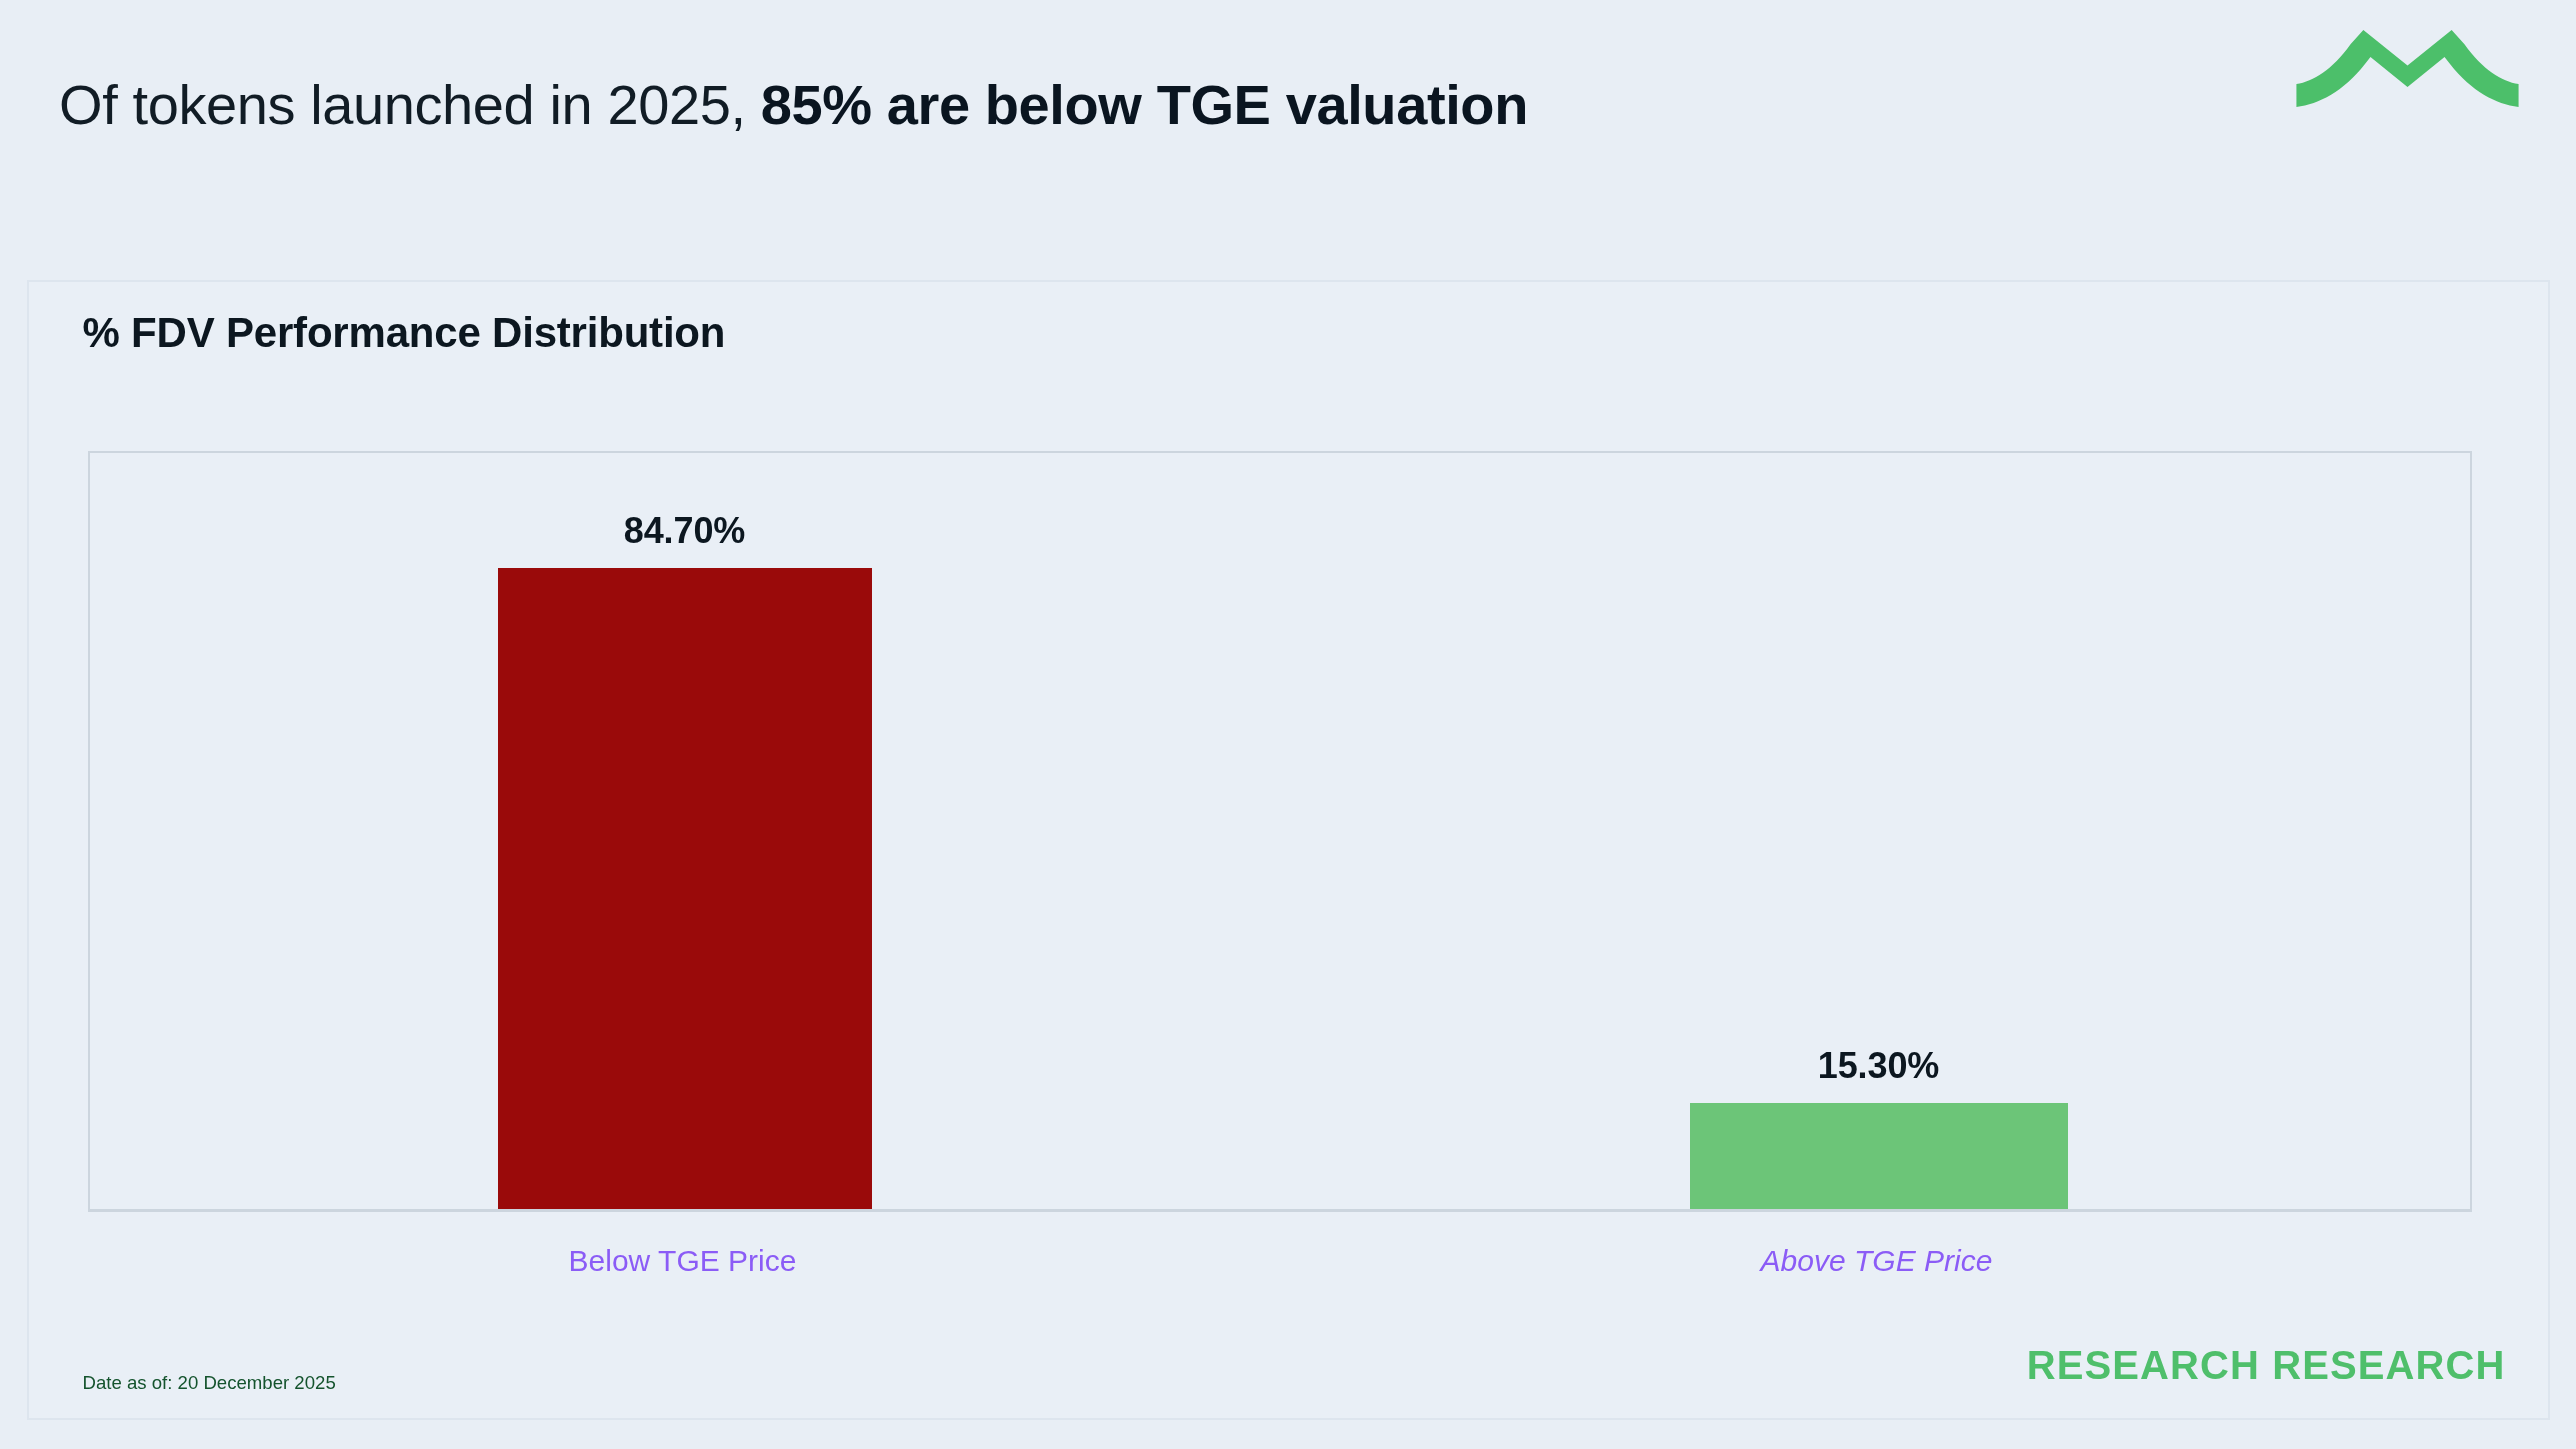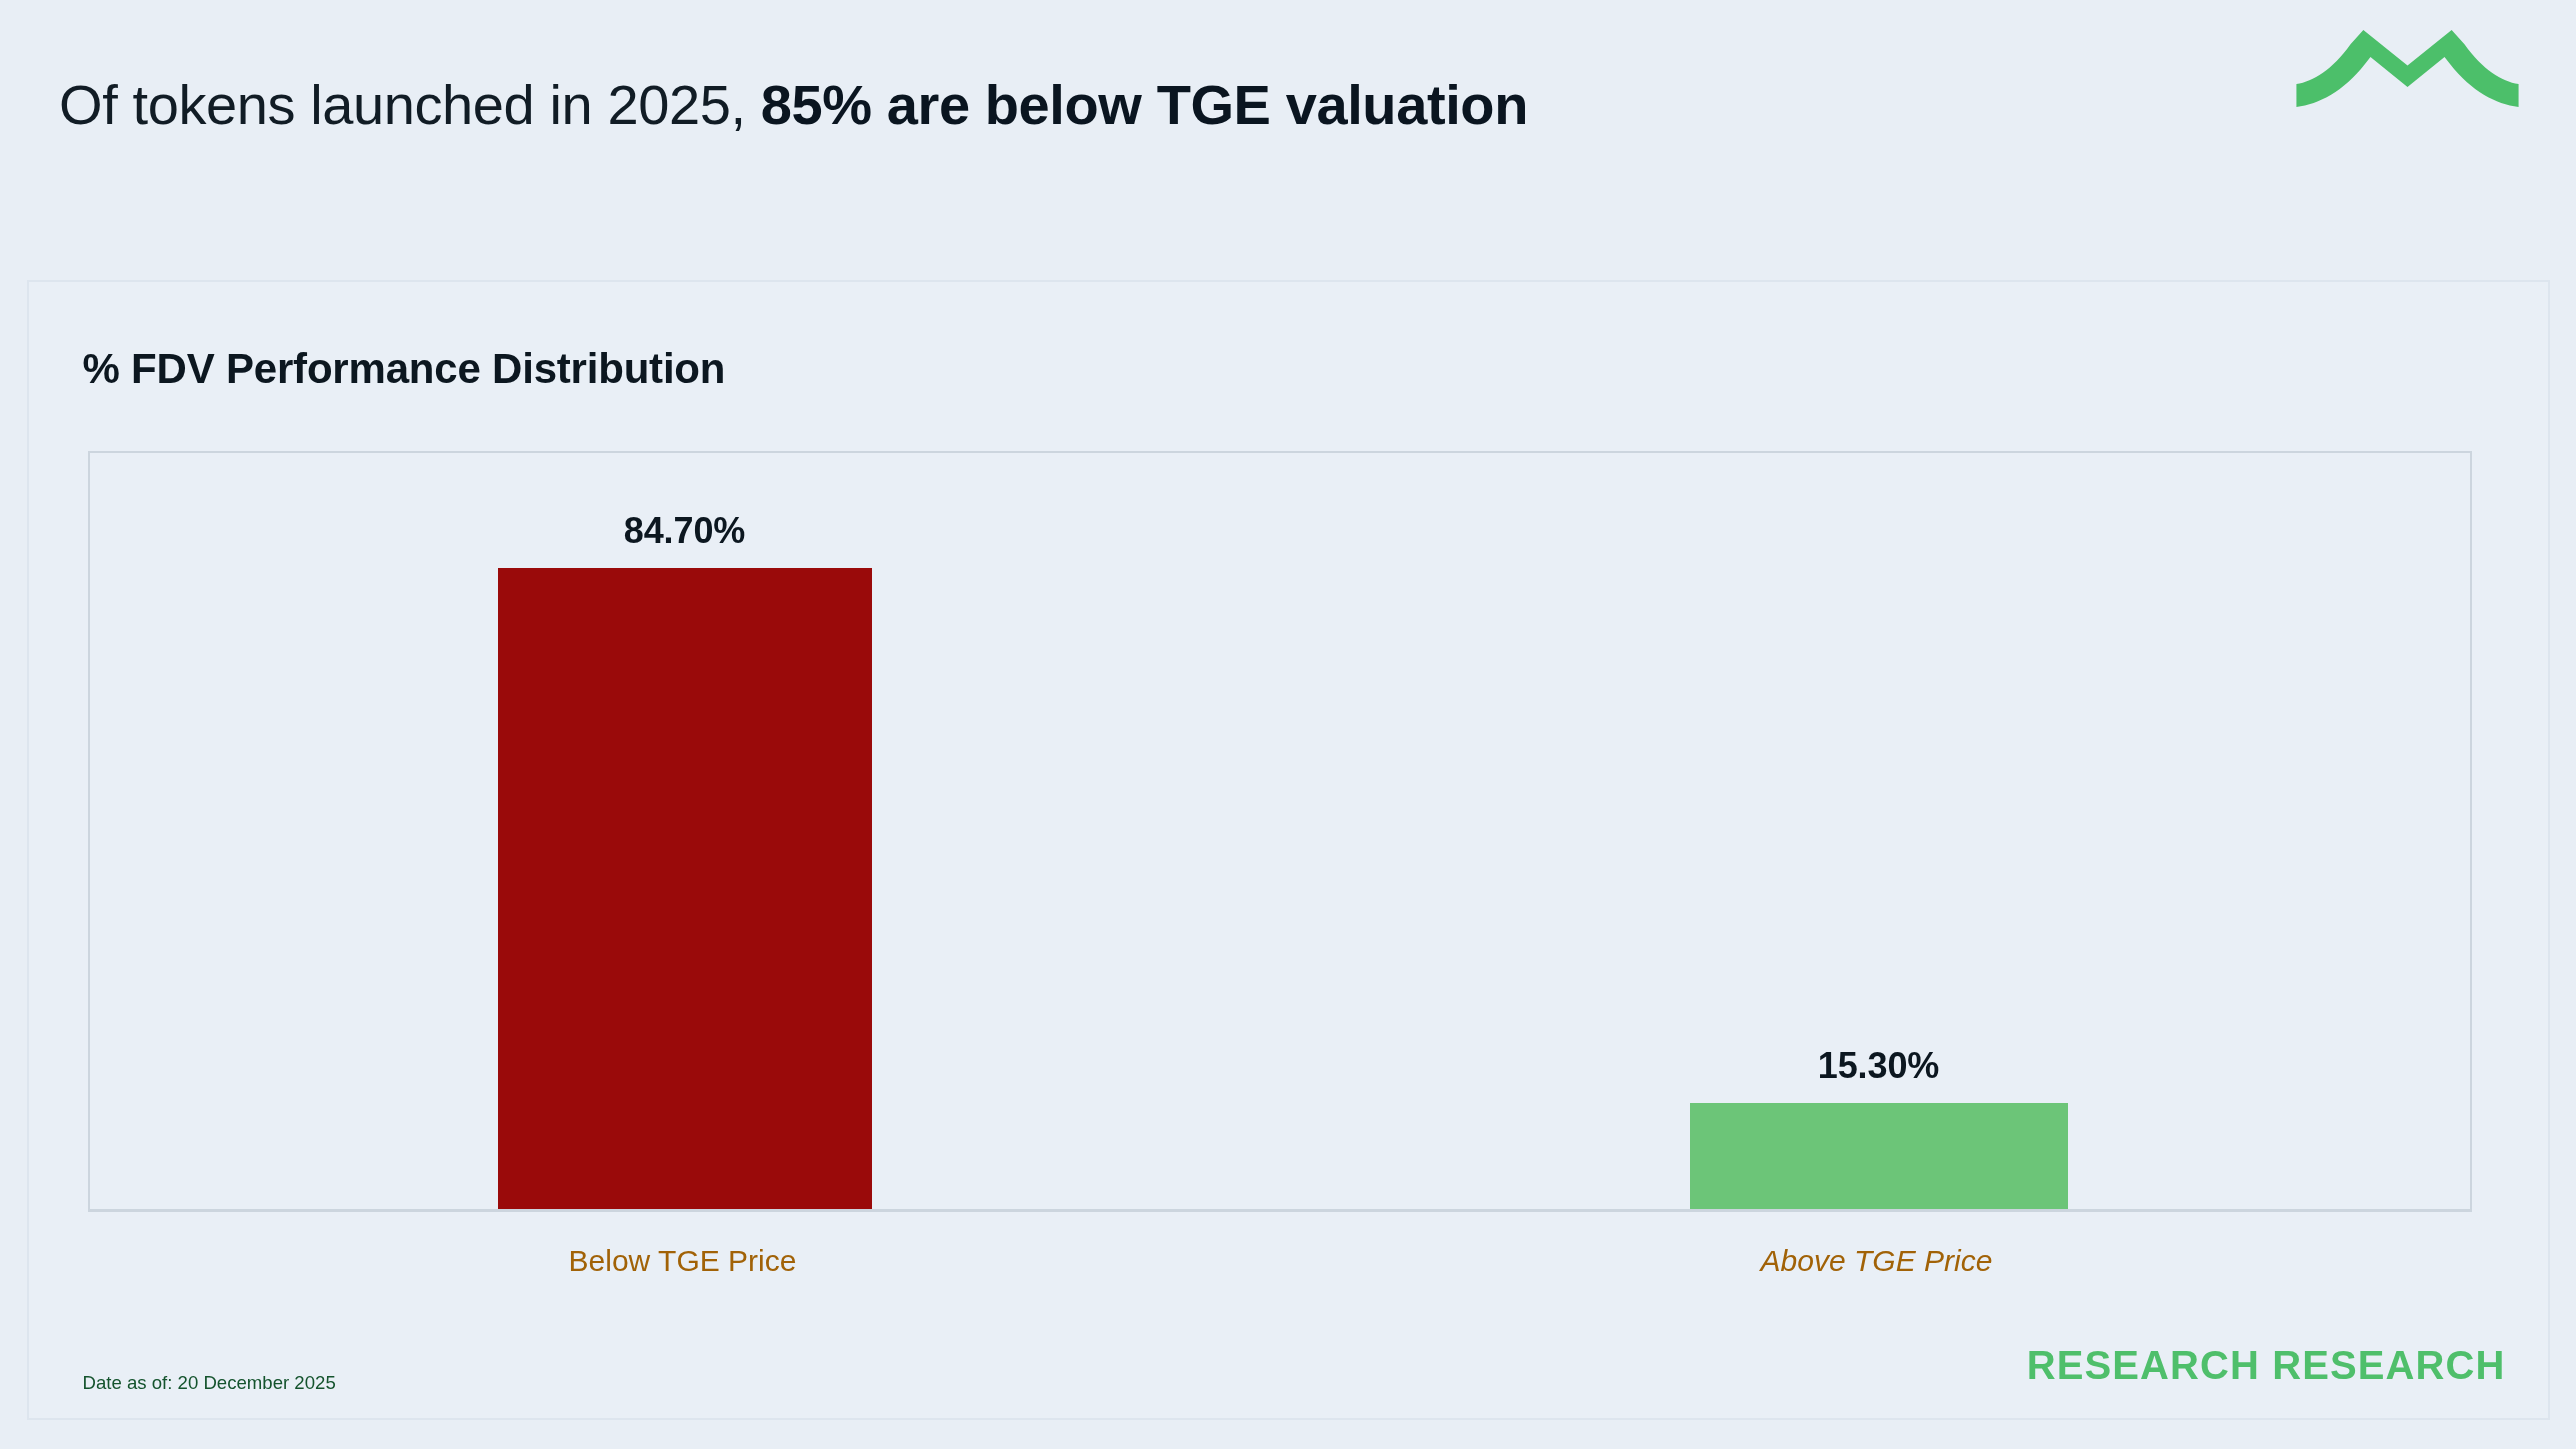--- a/index.html
+++ b/index.html
@@ -59,21 +59,20 @@
     background: #e9eff6;
   }
   #panel-title {
     position: absolute;
     left: 54px;
     top: 27px;
     font-size: 42px;
     font-weight: 700;
     letter-spacing: -0.2px;
     color: #0c1720;
-    margin-top: 36px;
   }
 
   
   #plot-frame {
     position: absolute;
     left: 59px;
     top: 169px;
     width: 2384px;
     height: 761px;
     box-sizing: border-box;
@@ -114,21 +113,21 @@
     font-weight: 700;
     color: #0c1720;
     letter-spacing: -0.1px;
     margin-top: 20px;
   }
   .cat-label {
     position: absolute;
     text-align: center;
     font-size: 30px;
     font-weight: 400;
-    color: #a16207;
+    color: #8b5cf6;
     top: 962px;
   }
 
   
   #footnote {
     position: absolute;
     left: 54px;
     bottom: 21.5px;
     font-size: 18.6px;
     line-height: 1.45;

